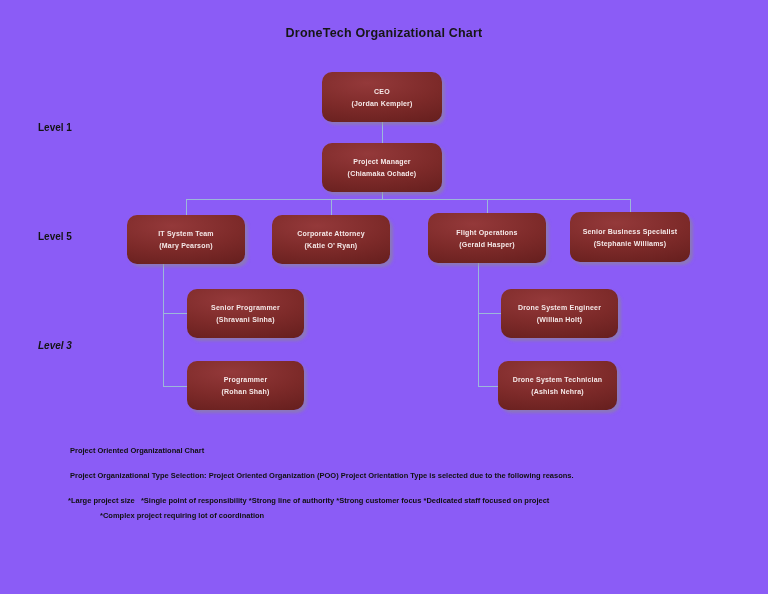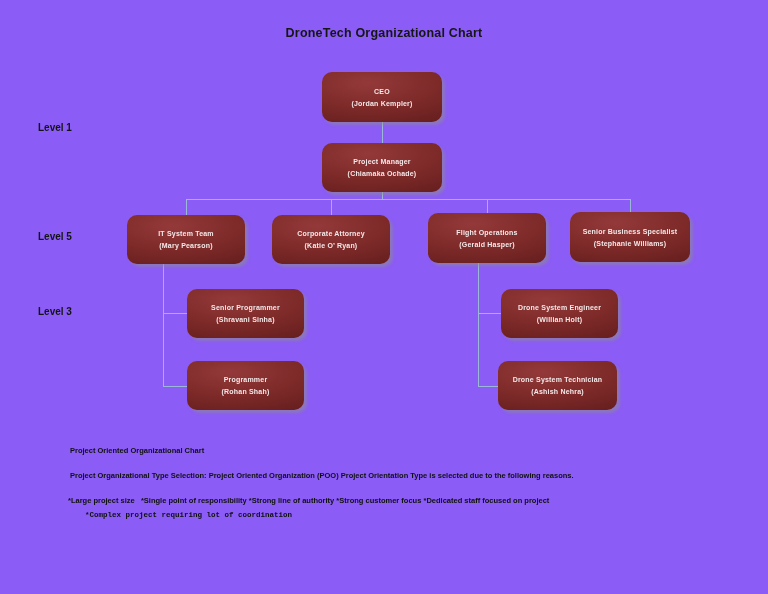--- a/index.html
+++ b/index.html
@@ -13,21 +13,21 @@
   .title{
     position:absolute;left:0;top:26px;width:768px;
     margin:0;text-align:center;
     font-size:12.5px;font-weight:bold;color:#161616;
     letter-spacing:.2px;
   }
   .level-label{
     position:absolute;left:38px;
     font-size:10px;font-weight:bold;color:#141414;
   }
-  .lvl1{top:122px;} .lvl2{top:231px;} .lvl3{top:306px;}
+  .lvl1{top:122px;} .lvl2{top:231px;} .lvl3{top:340px;font-style:italic;}
 
   .node{
     position:absolute;
     border-radius:10px;
     background:radial-gradient(ellipse 130% 110% at 38% 22%, #94393a 0%, #7d2a29 45%, #5c1a19 100%);
     box-shadow:3px 3px 3px rgba(140,140,140,.55);
     color:#f5e9e9;
     display:flex;flex-direction:column;justify-content:center;align-items:center;
     gap:5px;
     text-align:center;
@@ -51,21 +51,21 @@
   .conn.h{height:1px;}
 
   .note{
     position:absolute;
     font-size:7.5px;font-weight:bold;color:#101010;
     white-space:pre;line-height:1;
   }
   .note-heading{left:70px;top:447px;}
   .note-selection{left:70px;top:472px;}
   .note-reasons1{left:68px;top:497px;}
-  .note-reasons2{left:85px;top:512px;font-family:Liberation Mono, monospace;}
+  .note-reasons2{left:100px;top:512px;}
 </style>
 </head>
 <body>
 
 <div class="page">
 
   <h1 class="title">DroneTech Organizational Chart</h1>
 
   <div class="level-label lvl1">Level 1</div>
   <div class="level-label lvl2">Level 5</div>

